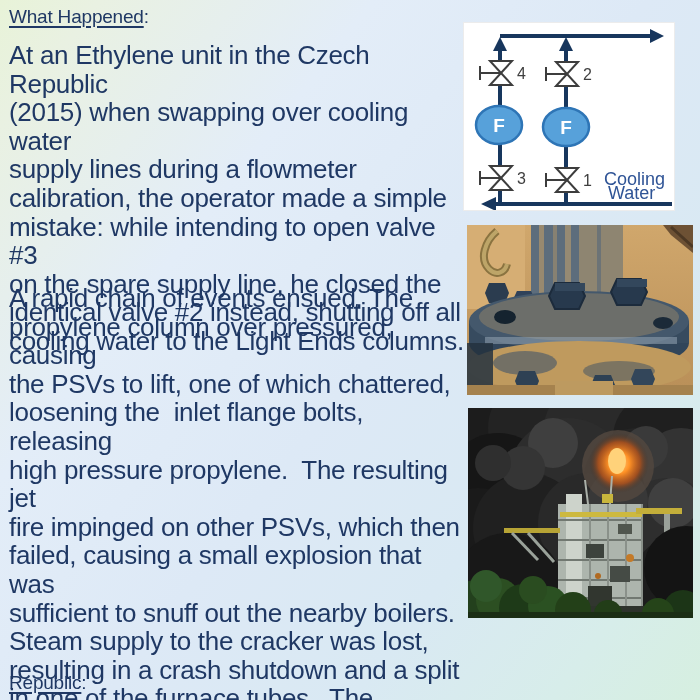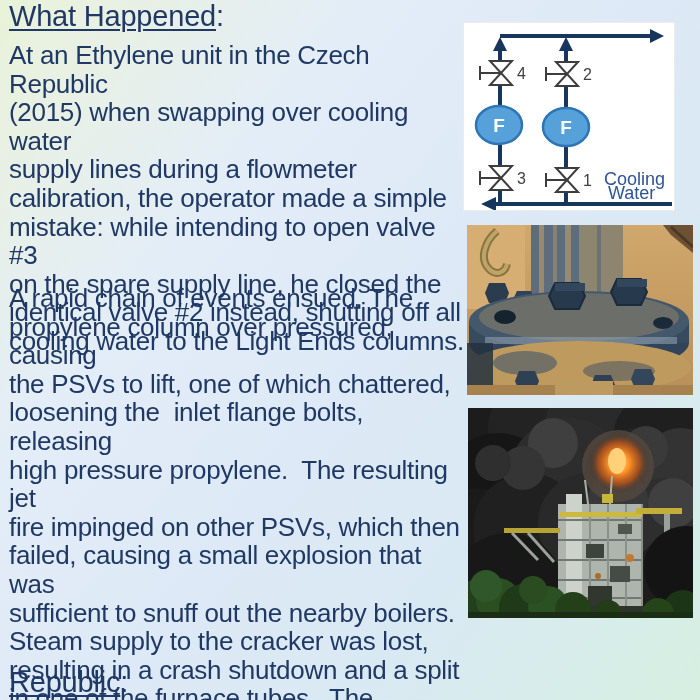--- a/index.html
+++ b/index.html
@@ -3,21 +3,21 @@
 <meta charset="utf-8">
 <style>
   html,body{margin:0;padding:0;}
   body{
     width:700px;height:700px;overflow:hidden;position:relative;
     background:linear-gradient(128deg,#e8f3d8 0%,#e9f1e2 8%,#e3edf8 30%,#dde9f6 52%,#d9e9f3 72%,#d7edea 88%,#d6efe0 100%);
     font-family:"Liberation Sans",sans-serif;
   }
   .slide{position:absolute;inset:0;}
   .heading{
-    position:absolute;left:9px;color:#1f3864;font-size:29px;line-height:27px;
+    position:absolute;left:9px;color:#1f3864;font-size:19px;line-height:27px;
     letter-spacing:-0.2px;
   }
   .heading .u{text-decoration:underline;text-decoration-thickness:1.5px;text-underline-offset:3px;}
   .para{
     position:absolute;left:9px;width:458px;color:#1f3864;font-size:26px;
     line-height:28.6px;letter-spacing:-0.3px;white-space:pre-wrap;
   }
   .diagram-box{
     position:absolute;left:463px;top:22px;width:212px;height:189px;
     background:#ffffff;border:1px solid #ececec;box-sizing:border-box;

